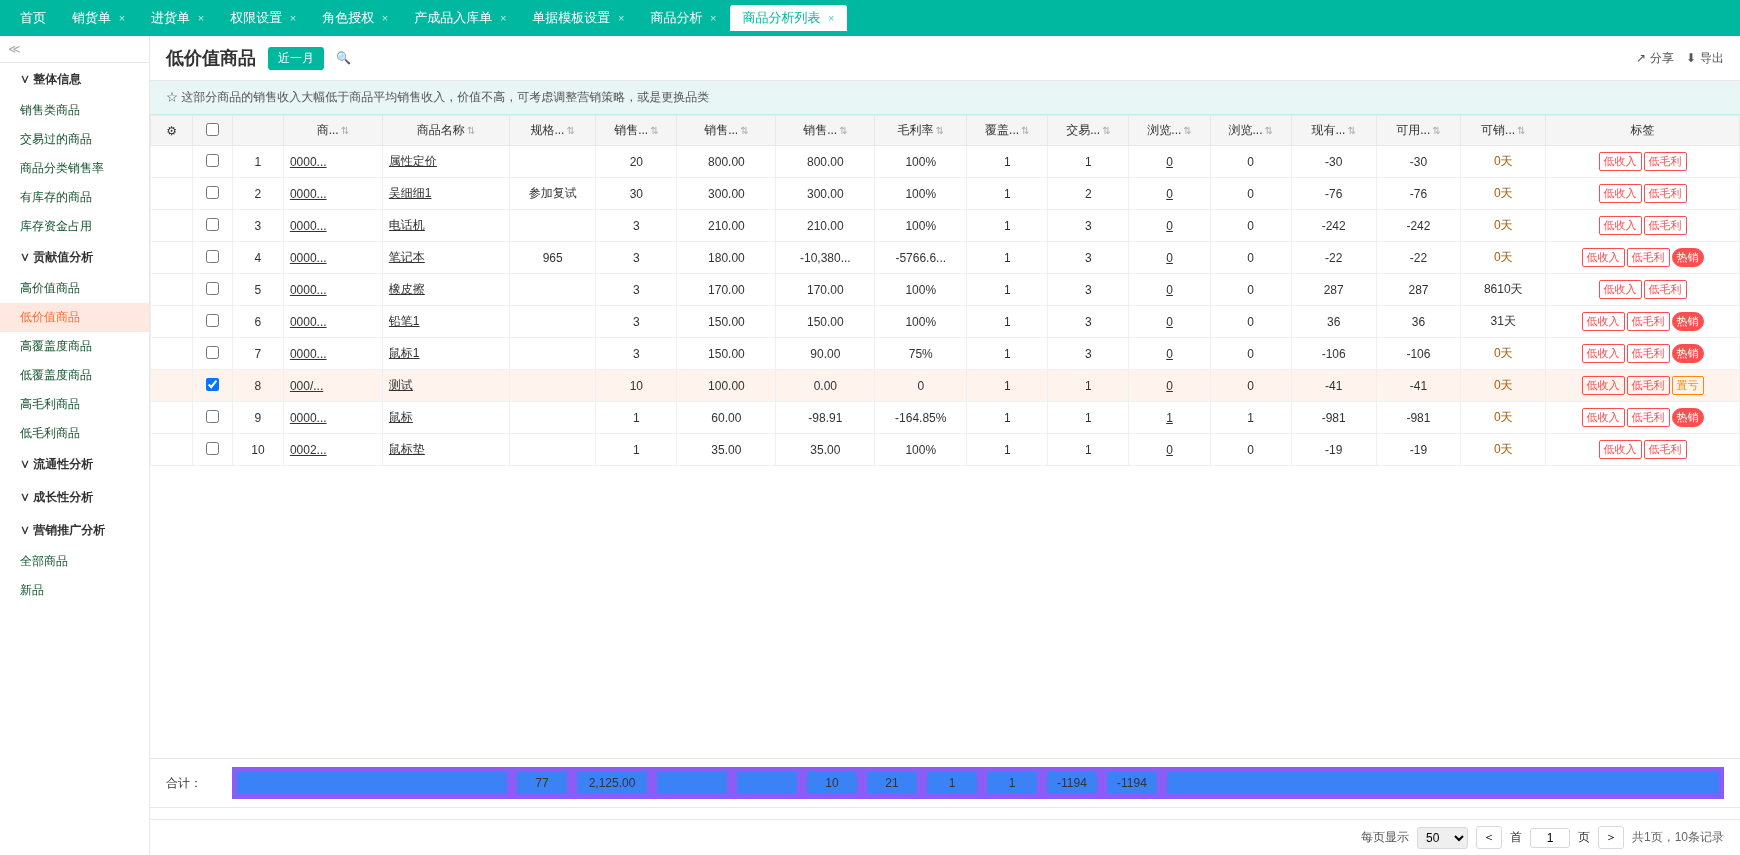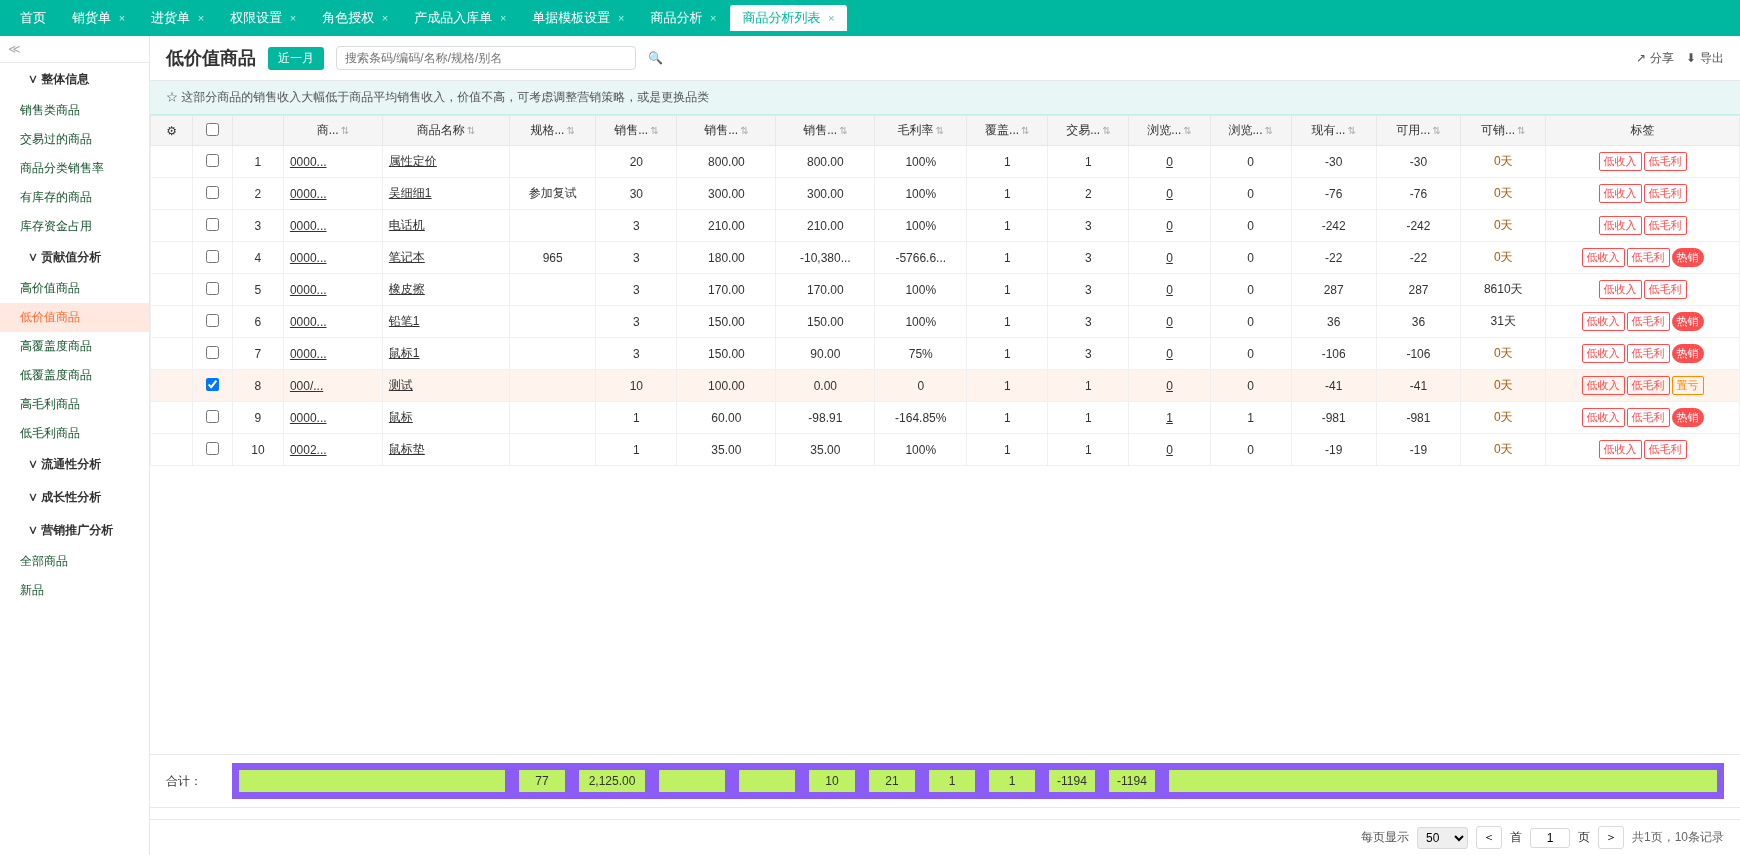--- a/index.html
+++ b/index.html
@@ -33,21 +33,21 @@
 
     
     .sidebar {
       width: 150px;
       background: #fff;
       border-right: 1px solid #e8e8e8;
       overflow-y: auto;
       flex-shrink: 0;
     }
     .sidebar-group-title {
-      padding: 8px 28px;
+      padding: 8px 20px;
       color: #333;
       font-weight: bold;
       font-size: 12px;
       cursor: pointer;
       display: flex;
       align-items: center;
       gap: 4px;
     }
     .sidebar-item {
       padding: 6px 12px 6px 20px;
@@ -175,22 +175,22 @@
       background: #fff;
       border-top: 1px solid #e8e8e8;
       padding: 8px 16px;
       display: flex;
       align-items: center;
       gap: 18px;
     }
     .total-label { font-size: 12px; color: #333; margin-right: 12px; }
     .total-cell {
       padding: 4px 8px;
-      background: #bef264;
-      border: 7px solid #8b5cf6;
+      background: #3b82f6;
+      border: 5px solid #8b5cf6;
       font-size: 12px;
       text-align: center;
       min-width: 60px;
     }
 
     
     .pagination {
       background: #fff;
       border-top: 1px solid #e8e8e8;
       padding: 6px 16px;
@@ -294,21 +294,20 @@
     <div class="sidebar-group-title">∨ 营销推广分析</div>
     <div class="sidebar-item">全部商品</div>
     <div class="sidebar-item">新品</div>
   </aside>
 
   <div class="content-area">
 
     <div class="header-bar">
       <span class="page-title">低价值商品</span>
       <button class="btn-recent">近一月</button>
-      <input class="search-box" type="text" placeholder="搜索条码/编码/名称/规格/别名" style="">
       <span class="search-icon">🔍</span>
       <div class="header-actions">
         <div class="action-btn">
           <span>↗</span>
           <span>分享</span>
         </div>
         <div class="action-btn">
           <span>⬇</span>
           <span>导出</span>
         </div>

